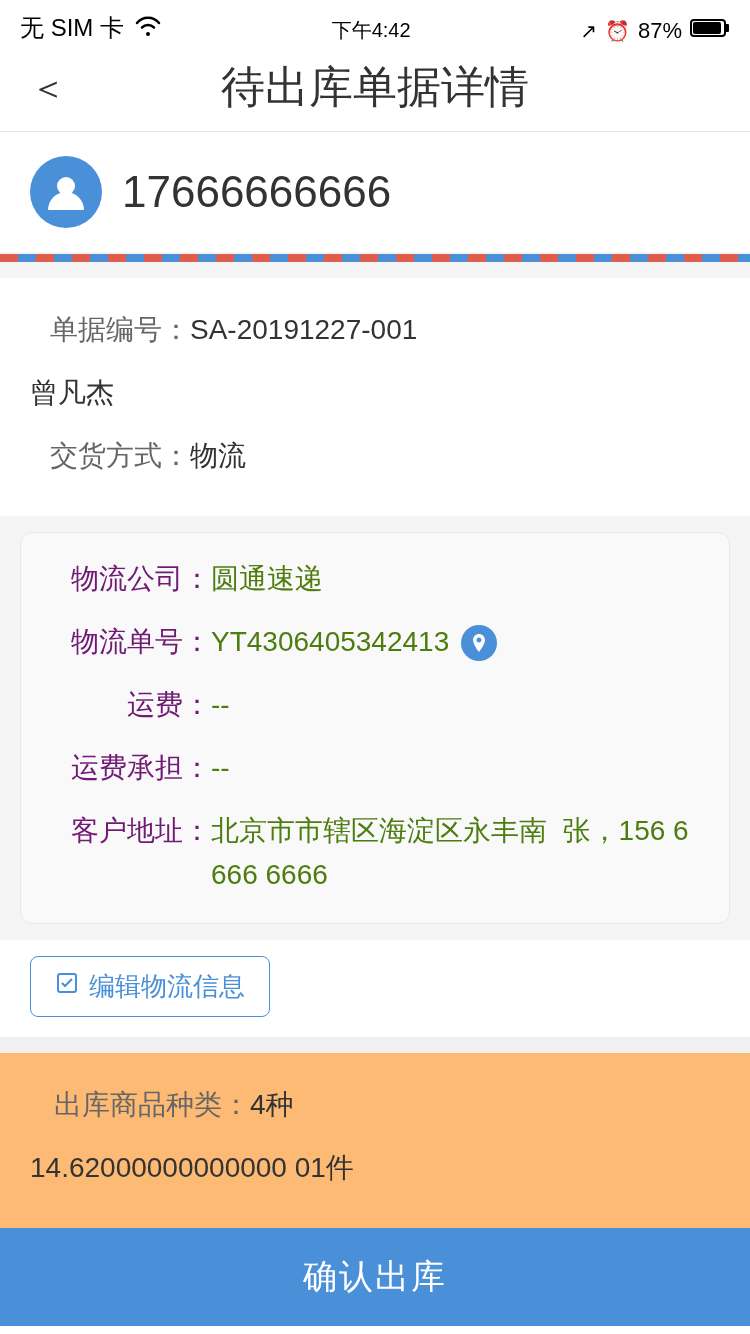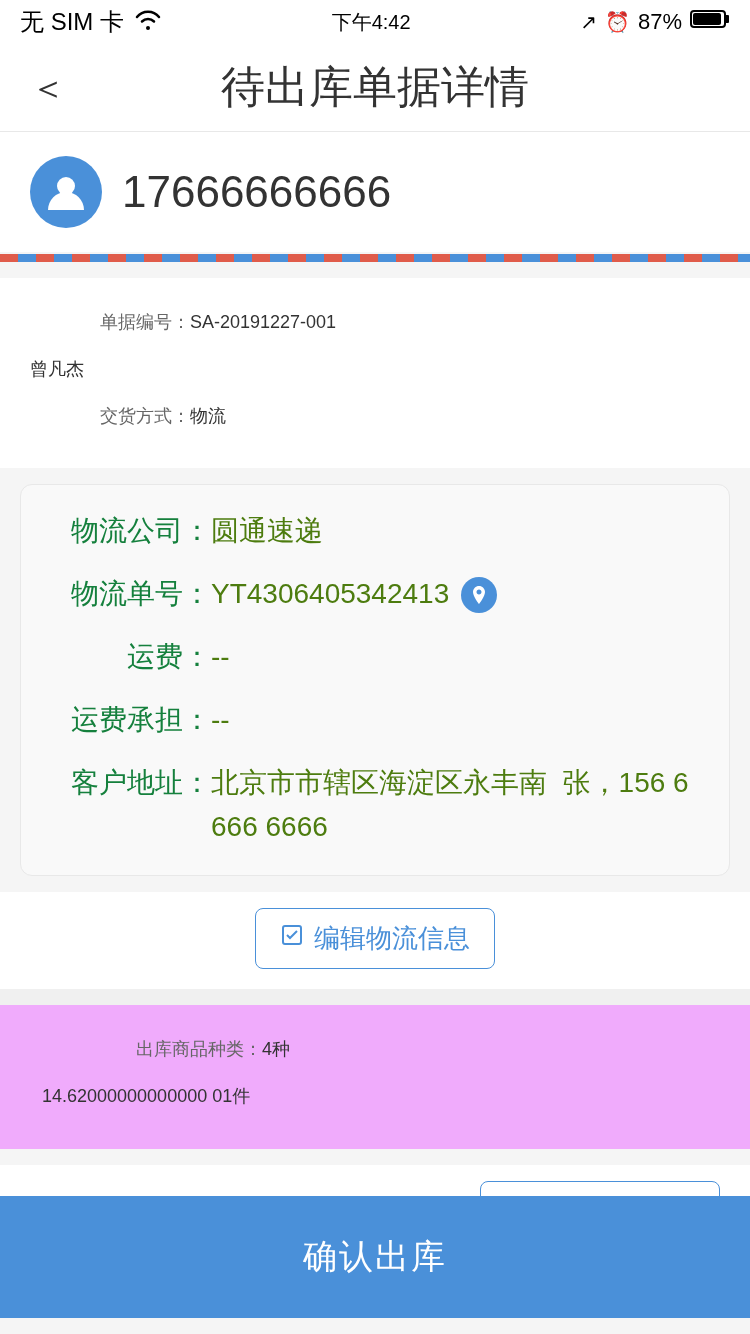--- a/index.html
+++ b/index.html
@@ -13,21 +13,21 @@
       color: #333;
       position: relative;
     }
 
     
     .status-bar {
       width: 100%;
       height: 44px;
       background: #fff;
       display: flex;
-      align-items: center;
+      align-items: flex-end;
       justify-content: space-between;
       padding: 0 20px;
       font-size: 24px;
       color: #000;
       gap: 16px;
     }
     .status-left { display: flex; align-items: center; gap: 10px; }
     .status-center { font-size: 20px; font-weight: 500; }
     .status-right { display: flex; align-items: center; gap: 8px; font-size: 22px; }
 
@@ -98,21 +98,21 @@
     
     .info-section {
       background: #fff;
       padding: 30px 30px 20px 30px;
       margin-bottom: 16px;
     }
     .info-row {
       display: flex;
       align-items: flex-start;
       margin-bottom: 18px;
-      font-size: 18px;
+      font-size: 28px;
       line-height: 1.6;
     }
     .info-label {
       color: #666;
       white-space: nowrap;
       min-width: 160px;
       text-align: right;
     }
     .info-value {
       color: #333;
@@ -129,21 +129,21 @@
     }
     .logistics-row {
       display: flex;
       align-items: flex-start;
       margin-bottom: 18px;
       font-size: 28px;
       line-height: 1.6;
     }
     .logistics-row:last-child { margin-bottom: 1px; }
     .logistics-label {
-      color: #15803d;
+      color: #701a75;
       white-space: nowrap;
       min-width: 160px;
       text-align: right;
     }
     .logistics-value {
       color: #4d7c0f;
       flex: 1;
       display: flex;
       align-items: center;
       gap: 12px;
@@ -157,21 +157,21 @@
       align-items: center;
       justify-content: center;
       flex-shrink: 0;
       cursor: pointer;
     }
     .location-icon svg { width: 20px; height: 20px; }
 
     
     .edit-btn-container {
       display: flex;
-      justify-content: center;
+      justify-content: flex-start;
       padding: 16px 30px 20px 30px;
       background: #fff;
     }
     .edit-btn {
       border: 1px solid #4a90d9;
       color: #4a90d9;
       border-radius: 8px;
       padding: 12px 24px;
       font-size: 26px;
       display: flex;
@@ -183,22 +183,22 @@
 
     
     .gray-sep {
       width: 100%;
       height: 16px;
       background: #f0f0f0;
     }
 
     
     .product-section {
-      background: #f0abfc;
-      padding: 30px 30px 20px 42px;
+      background: #fdba74;
+      padding: 30px 30px 20px 30px;
       margin-bottom: 16px;
     }
 
     
     .view-btn-container {
       display: flex;
       justify-content: flex-end;
       padding: 16px 30px 20px 30px;
       background: #fff;
     }
@@ -211,24 +211,24 @@
       display: flex;
       align-items: center;
       gap: 10px;
       cursor: pointer;
       background: #fff;
     }
 
     
     .confirm-btn {
       position: fixed;
-      bottom: 16px;
+      bottom: 8px;
       left: 0;
       width: 750px;
-      height: 122px;
+      height: 98px;
       background: #4a90d9;
       color: #fff;
       font-size: 34px;
       font-weight: 500;
       display: flex;
       align-items: center;
       justify-content: center;
       cursor: pointer;
       letter-spacing: 2px;
     }

